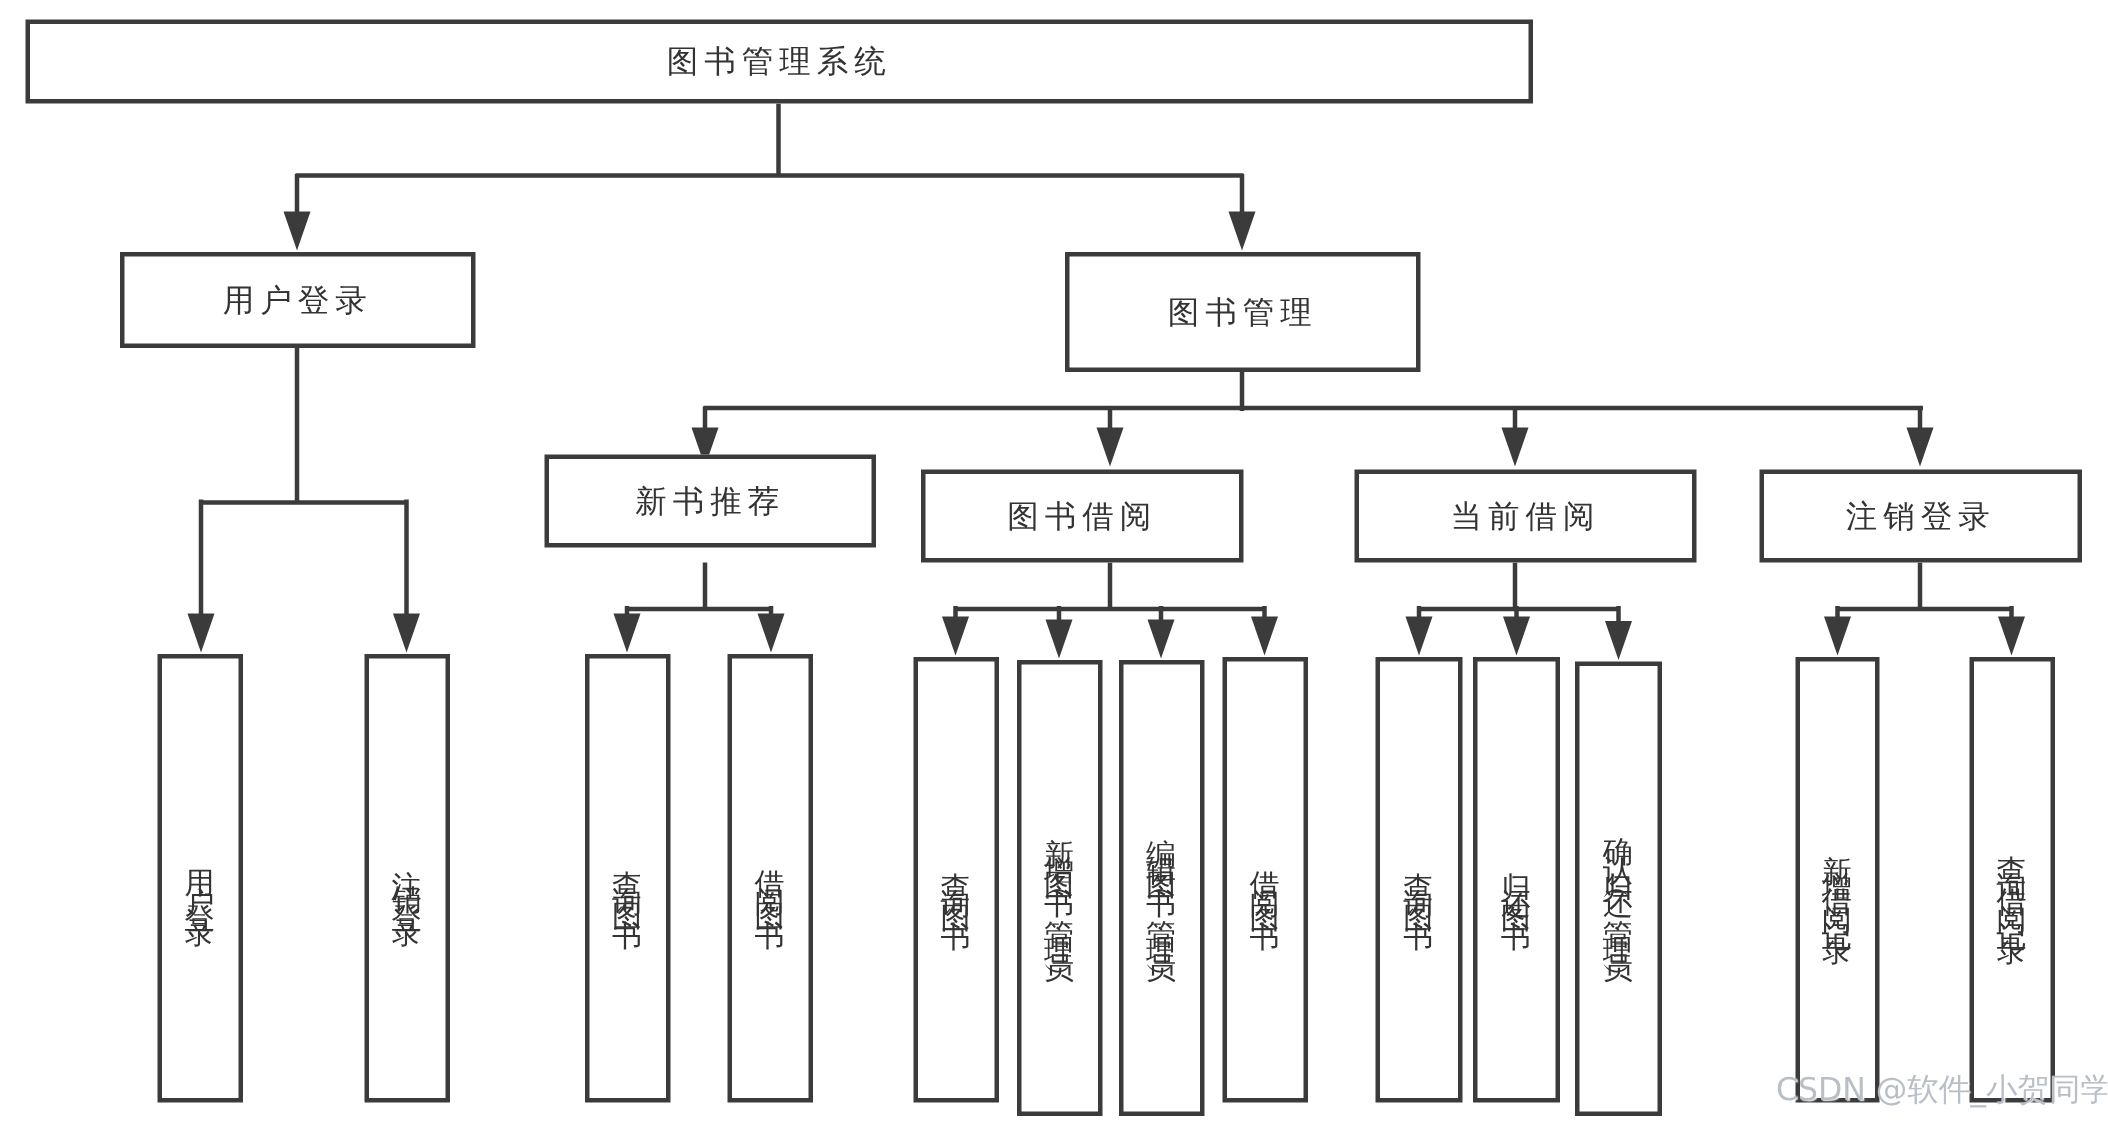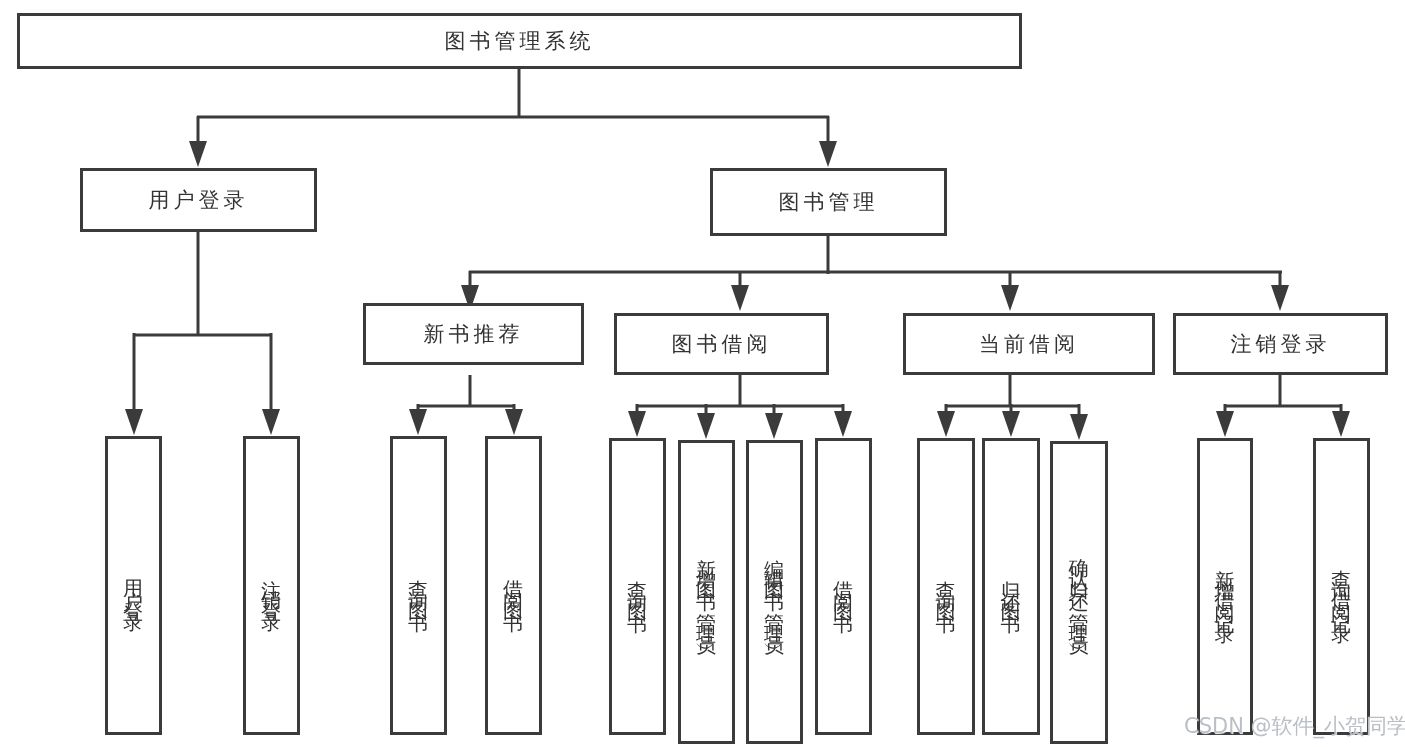--- a/index.html
+++ b/index.html
@@ -102,31 +102,31 @@
     </g>
   </svg>
 
   <div class="node h" style="left:17px;top:13px;width:1005px;height:56px;">
     <span>图书管理系统</span>
   </div>
 
   <div class="node h" style="left:80px;top:168px;width:237px;height:64px;">
     <span>用户登录</span>
   </div>
-  <div class="node h" style="left:710px;top:168px;width:237px;height:68px;text-align:center;">
+  <div class="node h" style="left:710px;top:168px;width:237px;height:80px;text-align:center;">
     <span>图书管理</span>
   </div>
 
   <div class="node h" style="left:363px;top:303px;width:221px;height:62px;">
     <span>新书推荐</span>
   </div>
   <div class="node h" style="left:614px;top:313px;width:215px;height:62px;">
     <span>图书借阅</span>
   </div>
-  <div class="node h" style="left:903px;top:313px;width:252px;height:62px;">
+  <div class="node h" style="left:903px;top:313px;width:228px;height:62px;">
     <span>当前借阅</span>
   </div>
   <div class="node h" style="left:1173px;top:313px;width:215px;height:62px;">
     <span>注销登录</span>
   </div>
 
   <div class="node v" style="left:105px;top:436px;width:57px;height:299px;">
     <span>用户登录</span>
   </div>
   <div class="node v" style="left:243px;top:436px;width:57px;height:299px;">

